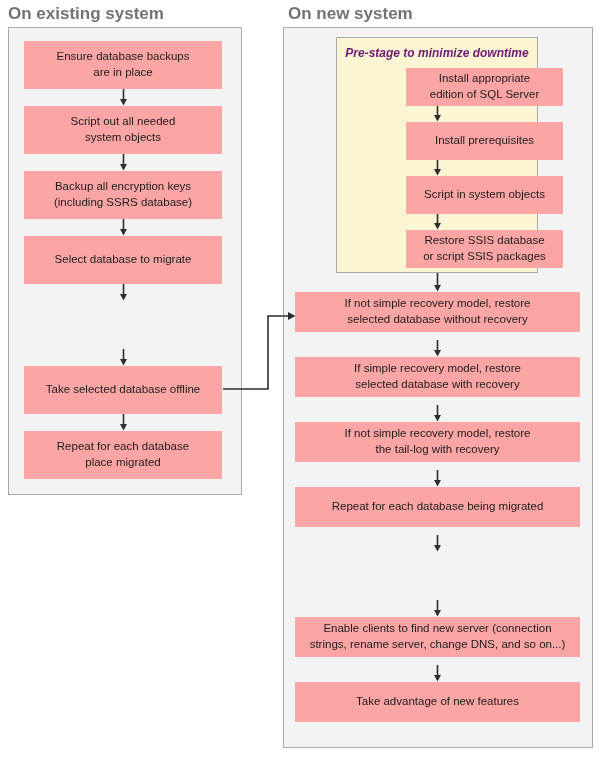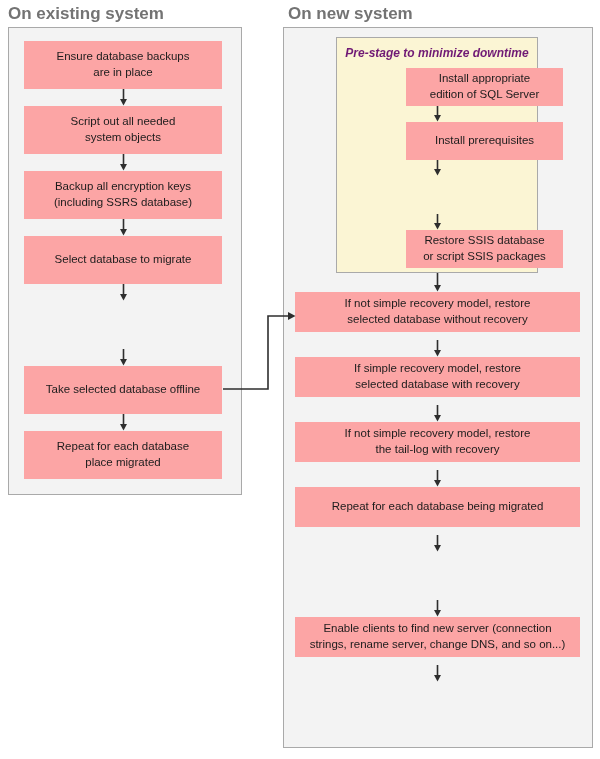--- a/index.html
+++ b/index.html
@@ -100,20 +100,23 @@
       <polygon points="2,10 9,10 5.5,16.5" fill="#2e2e2e"></polygon>
     </svg>
 
   <div class="step yw" style="top:68px">
       <span>Install appropriate
 edition of SQL Server</span>
     </div>
   <div class="step yw" style="top:122px">
       <span>Install prerequisites</span>
     </div>
+  <div class="step yw" style="top:176px">
+      <span>Script in system objects</span>
+    </div>
   <div class="step yw" style="top:230px">
       <span>Restore SSIS database
 or script SSIS packages</span>
     </div>
 
   <svg class="arrow ra" style="top:106px" width="11" height="16">
       <line x1="5.5" y1="0" x2="5.5" y2="10" stroke="#2e2e2e" stroke-width="1.6"></line>
       <polygon points="2,9 9,9 5.5,15.5" fill="#2e2e2e"></polygon>
     </svg>
   <svg class="arrow ra" style="top:160px" width="11" height="16">
@@ -142,20 +145,23 @@
       <span>If not simple recovery model, restore
 the tail-log with recovery</span>
     </div>
   <div class="step rw" style="top:487px">
       <span>Repeat for each database being migrated</span>
     </div>
   <div class="step rw" style="top:617px">
       <span>Enable clients to find new server (connection
 strings, rename server, change DNS, and so on...)</span>
     </div>
+  <div class="step rw" style="top:682px">
+      <span>Take advantage of new features</span>
+    </div>
 
   <svg class="arrow ra" style="top:340px" width="11" height="17">
       <line x1="5.5" y1="0" x2="5.5" y2="11" stroke="#2e2e2e" stroke-width="1.6"></line>
       <polygon points="2,10 9,10 5.5,16.5" fill="#2e2e2e"></polygon>
     </svg>
   <svg class="arrow ra" style="top:405px" width="11" height="17">
       <line x1="5.5" y1="0" x2="5.5" y2="11" stroke="#2e2e2e" stroke-width="1.6"></line>
       <polygon points="2,10 9,10 5.5,16.5" fill="#2e2e2e"></polygon>
     </svg>
   <svg class="arrow ra" style="top:470px" width="11" height="17">

